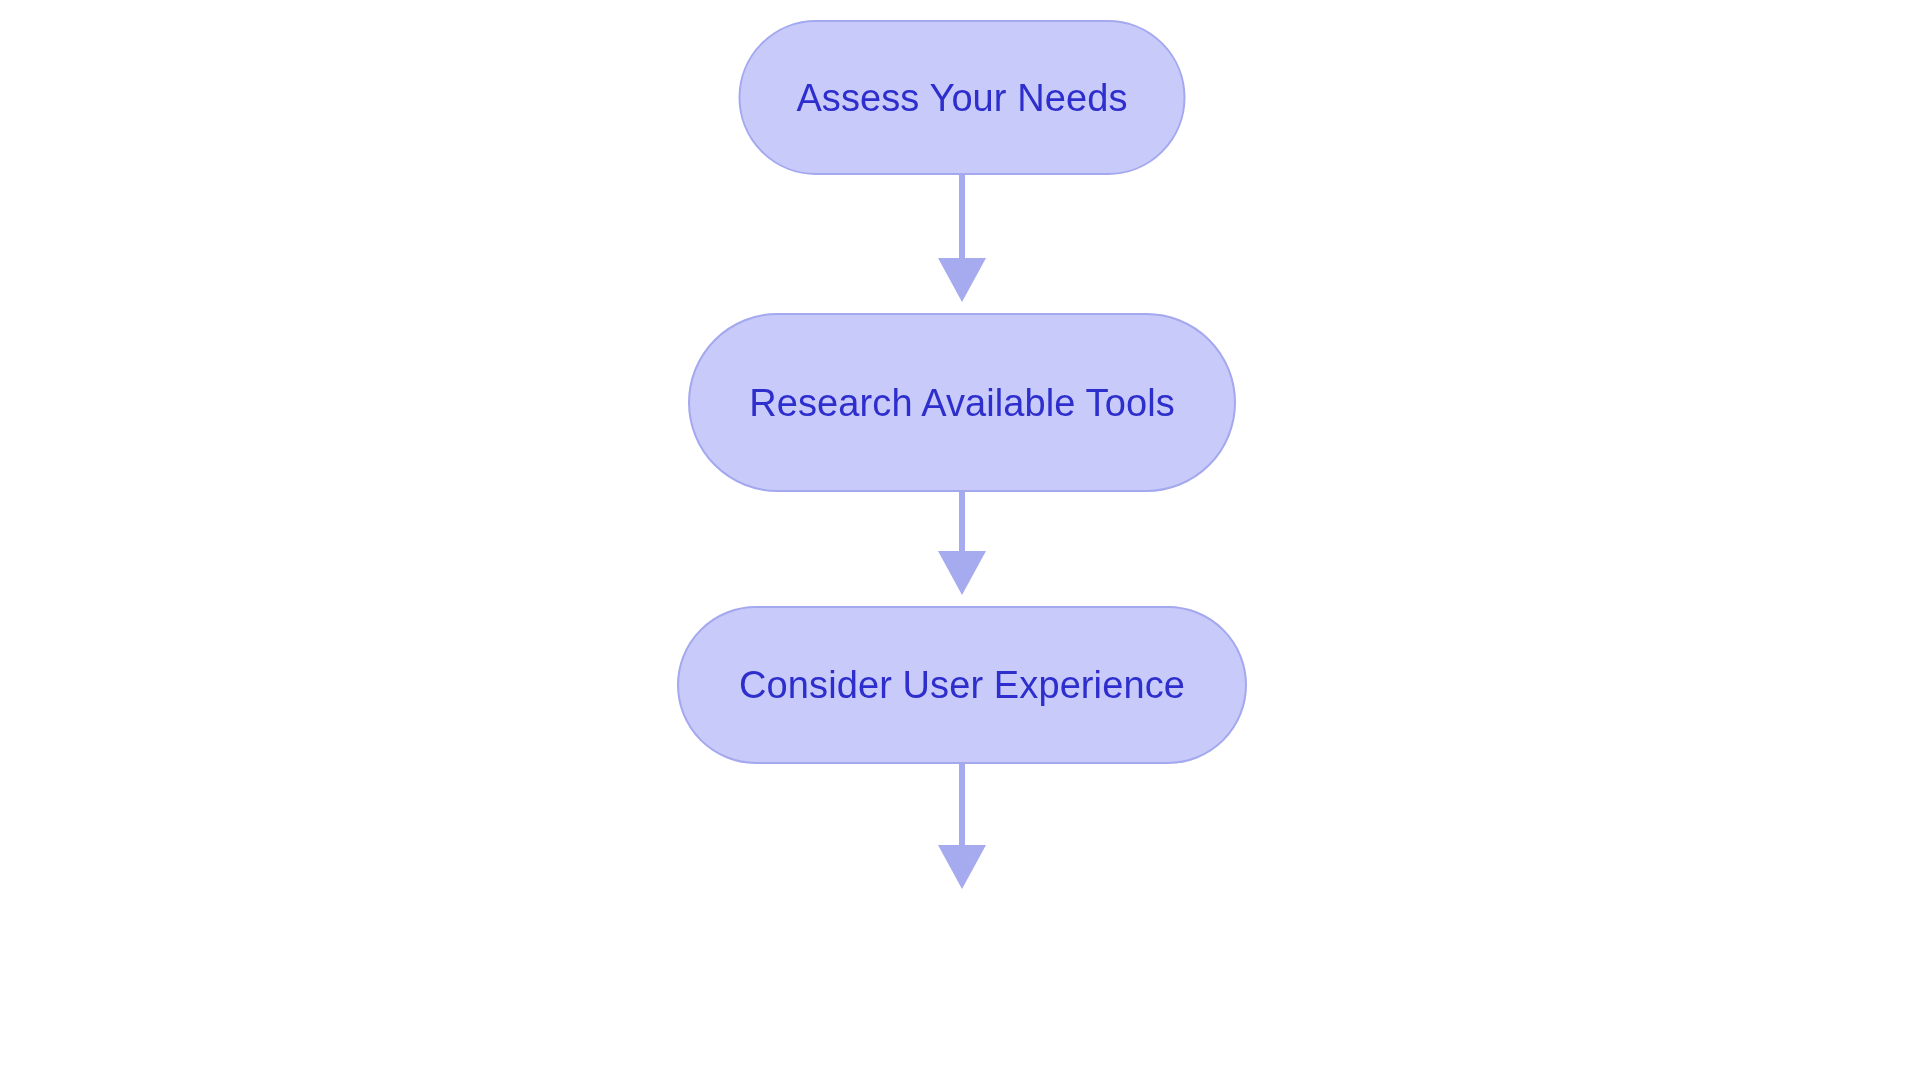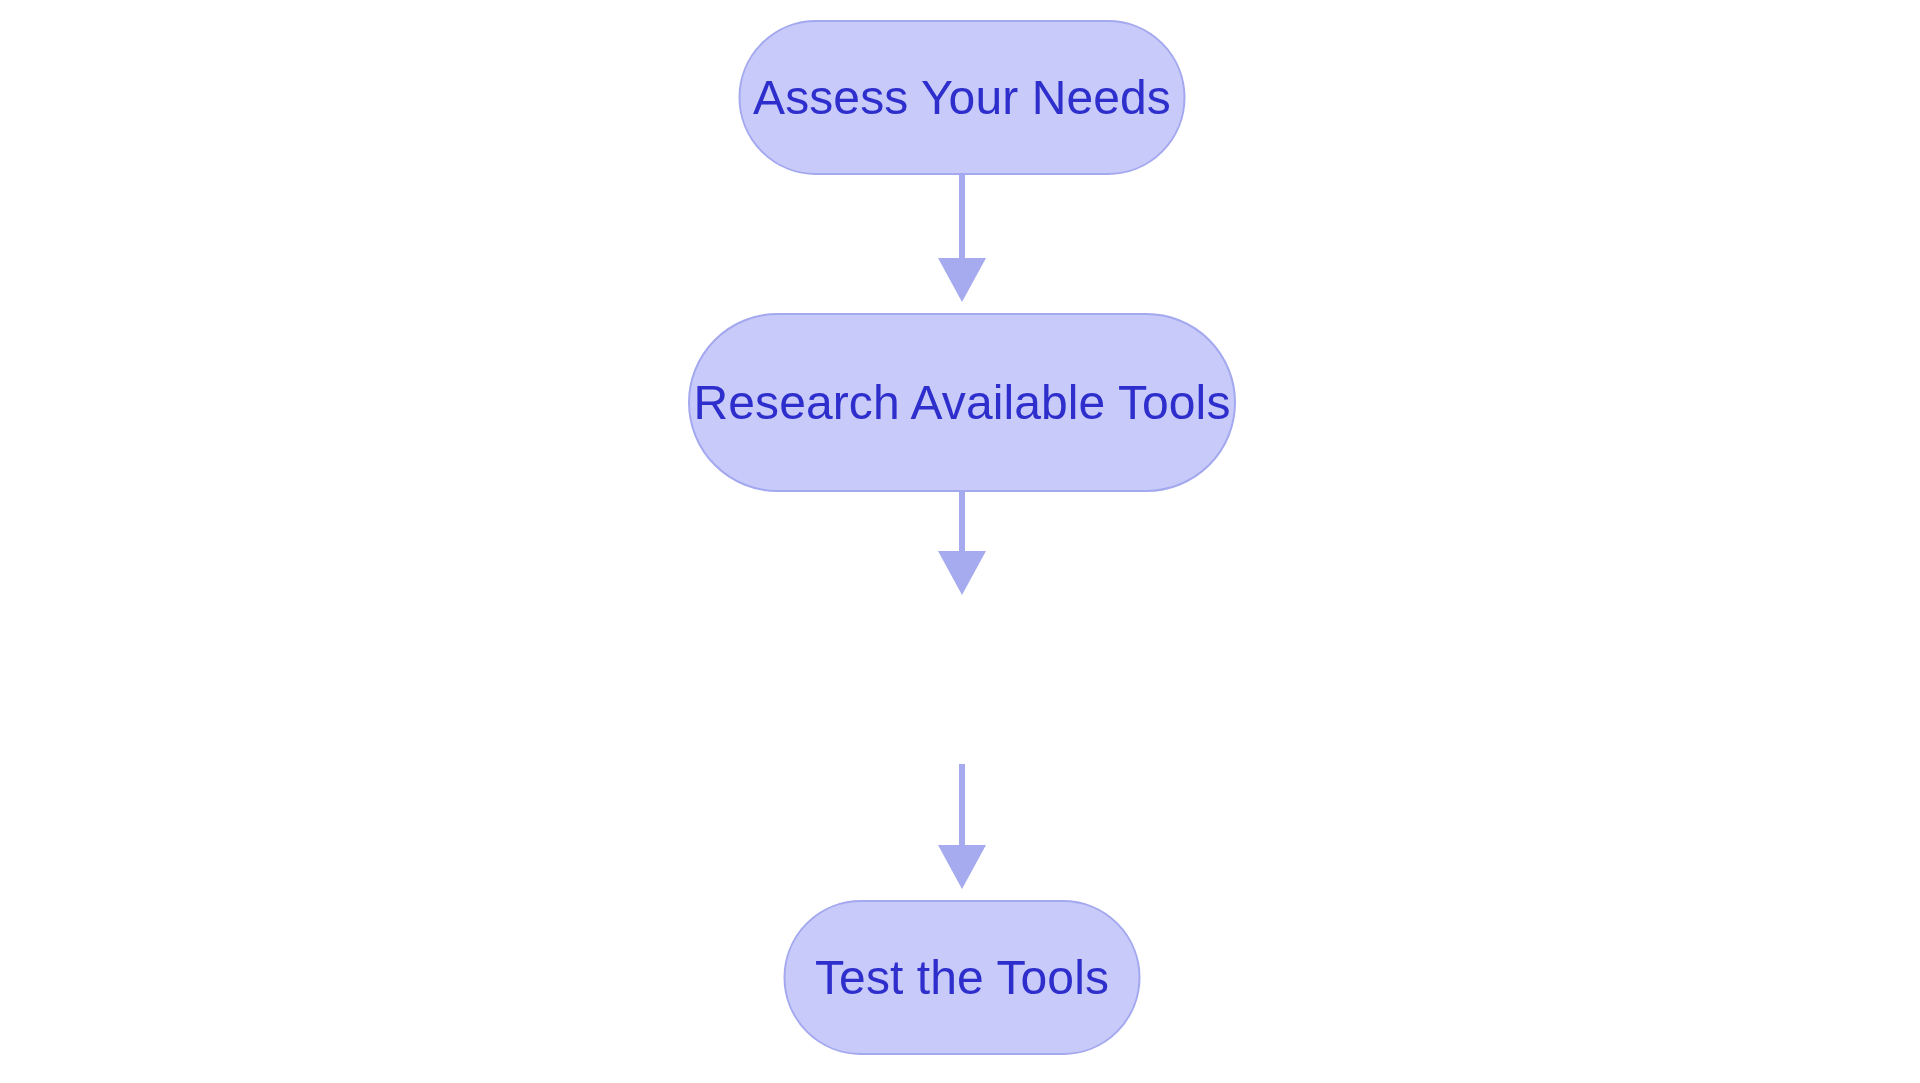--- a/index.html
+++ b/index.html
@@ -38,21 +38,21 @@
     justify-content: center;
     background: #c8caf9;
     border: 2px solid #a3a8ef;
     border-radius: 999px;
     transform: translateX(-50%);
   }
 
   .node-label {
     color: #2d2ecc;
     font-family: "Liberation Sans", sans-serif;
-    font-size: 48px;
+    font-size: 38px;
     line-height: 1;
     white-space: nowrap;
     letter-spacing: 0.1px;
   }
 </style>
 </head>
 <body>
 
 <div id="flowchart-canvas">
 
@@ -72,18 +72,18 @@
   </svg>
 
   <div class="node" style="left:962px; top:20px; width:447px; height:155px;">
     <span class="node-label">Assess Your Needs</span>
   </div>
 
   <div class="node" style="left:962px; top:313px; width:548px; height:179px;">
     <span class="node-label">Research Available Tools</span>
   </div>
 
+  <div class="node" style="left:962px; top:606px; width:570px; height:158px;">
+    <span class="node-label">Consider User Experience</span>
+  </div>
 
-  <div class="node" style="left:962px; top:900px; width:357px; height:155px;">
-    <span class="node-label">Test the Tools</span>
-  </div>
 
 </div>
 
 </body></html>

